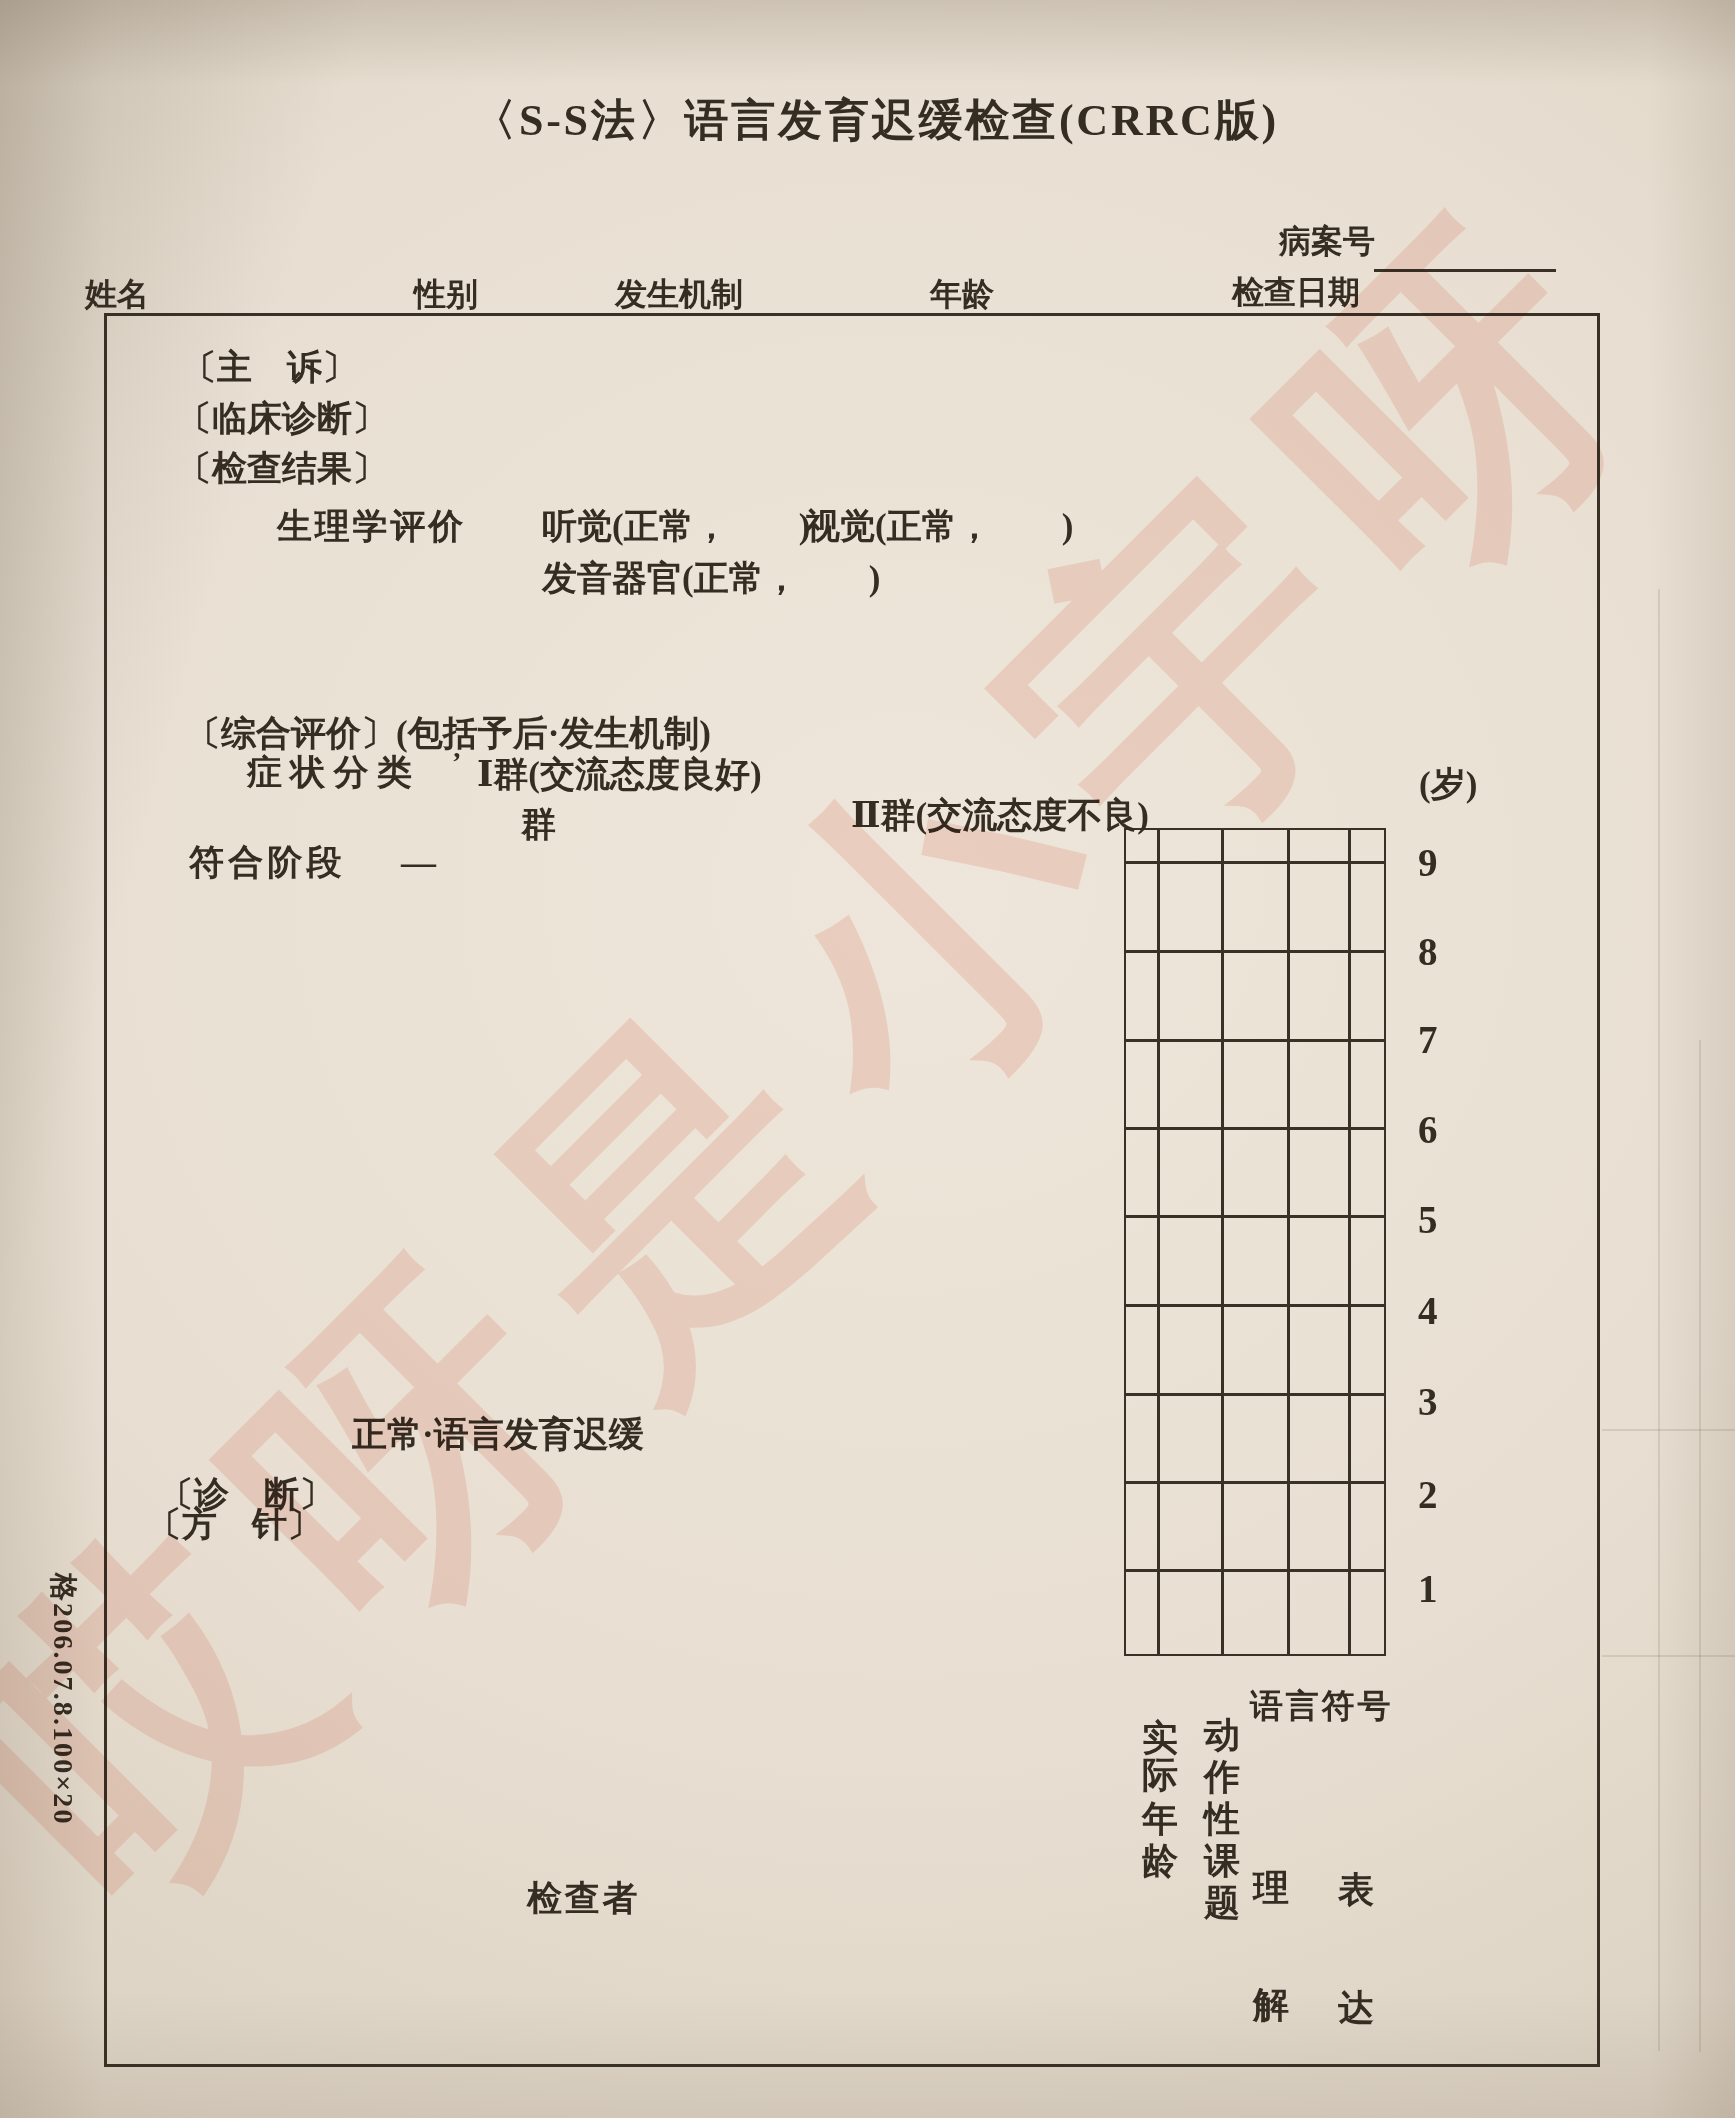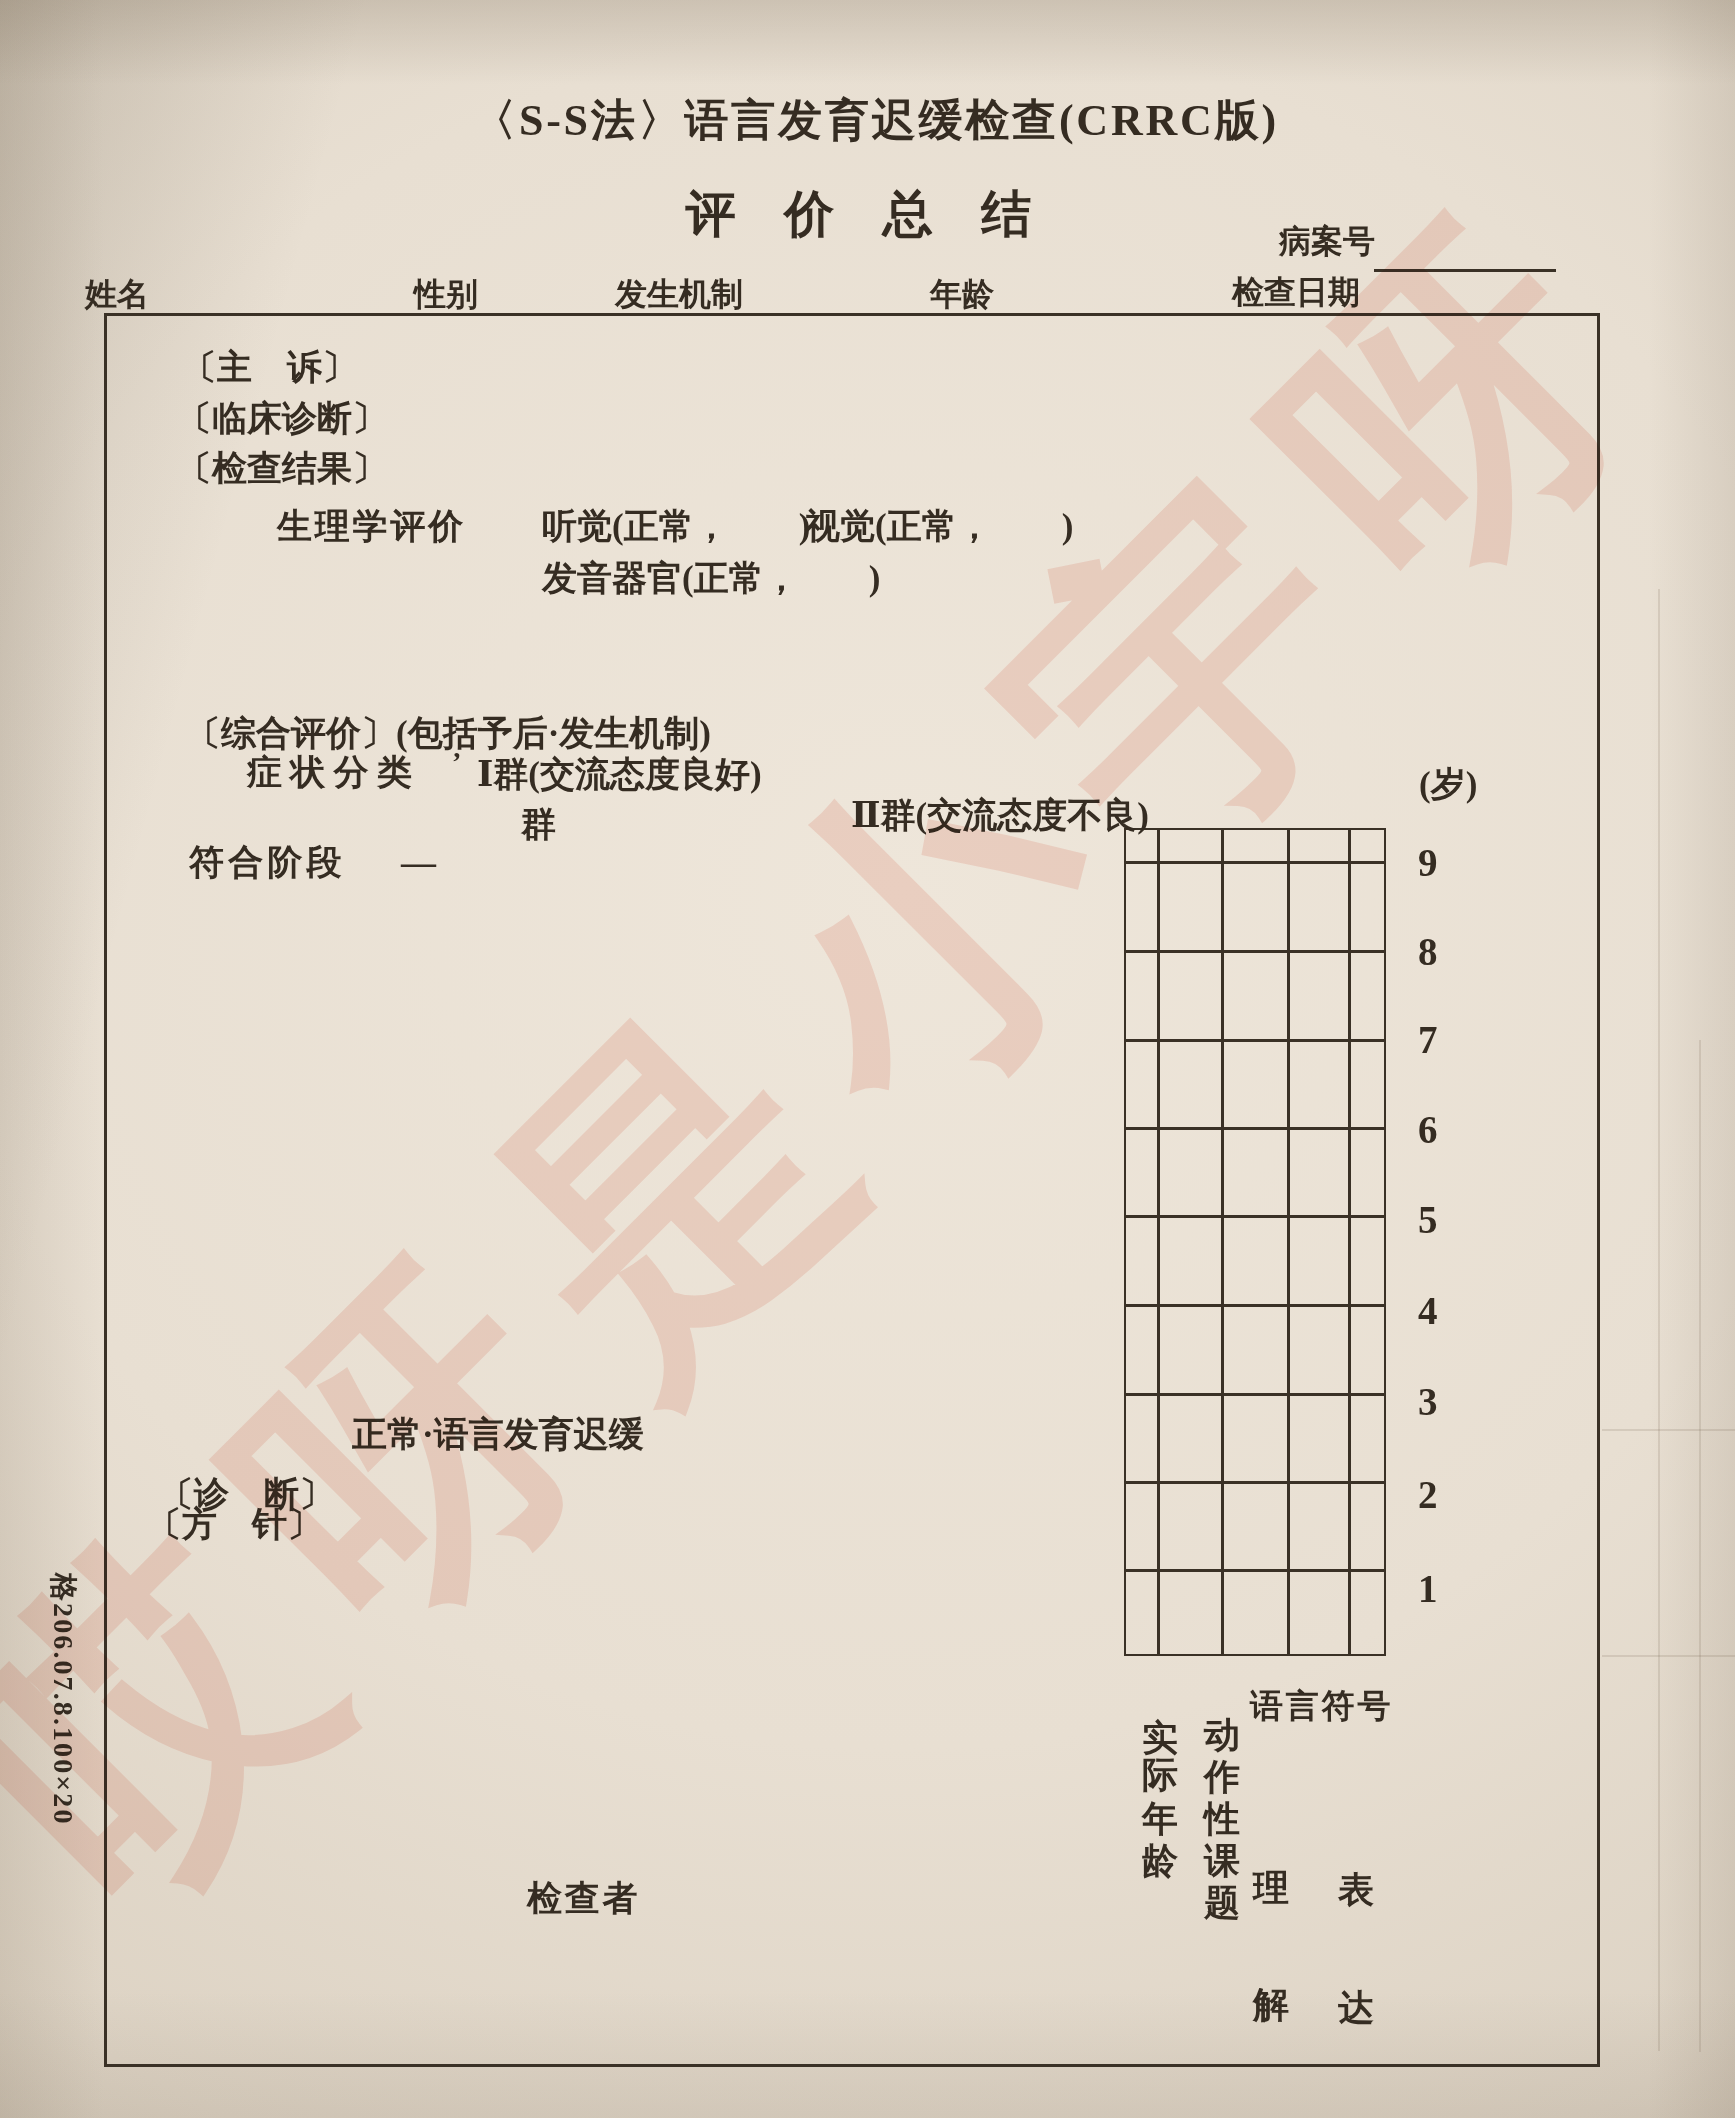--- a/index.html
+++ b/index.html
@@ -58,21 +58,20 @@
 
   <div id="watermark" style="color:#f6cdc6;">哎呀是小宇呀</div>
 
   <div class="faint" style="left:1658px;top:589px;width:2.1px;height:1462px;"></div>
   <div class="faint" style="left:1699px;top:1040px;width:2.1px;height:1012px;"></div>
   <div class="faint" style="left:1602px;top:1429px;width:133px;height:2.1px;"></div>
   <div class="faint" style="left:1602px;top:1655px;width:133px;height:2.1px;"></div>
 
   <div class="t content" style="left:0;top:96px;width:1735px;text-align:center;font-size:44px;letter-spacing:2.8px;padding-left:8px;">〈S-S法〉语言发育迟缓检查(CRRC版)</div>
 
-  <div class="t content" style="left:0;top:186px;width:1735px;text-align:center;font-size:50px;letter-spacing:18px;">评 价 总 结</div>
 
   <div class="t sz46 content" style="left:1279px;top:223px;">病案号</div>
   <div class="line" style="left:1374px;top:269px;width:182px;height:2.8px;"></div>
 
   <div class="t sz46 content" style="left:85px;top:276px;">姓名</div>
   <div class="t sz46 content" style="left:414px;top:276px;">性别</div>
   <div class="t sz46 content" style="left:615px;top:276px;">发生机制</div>
   <div class="t sz46 content" style="left:930px;top:276px;">年龄</div>
   <div class="t sz46 content" style="left:1232px;top:274px;">检查日期</div>
 

